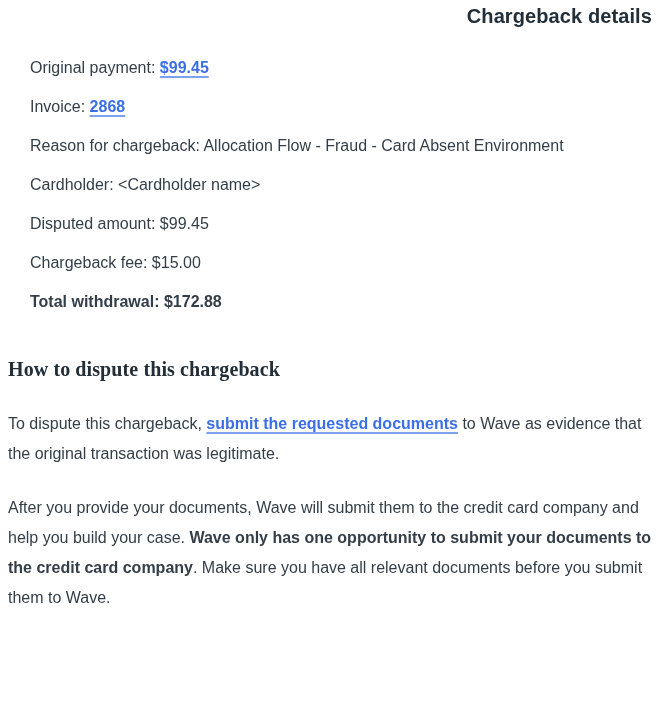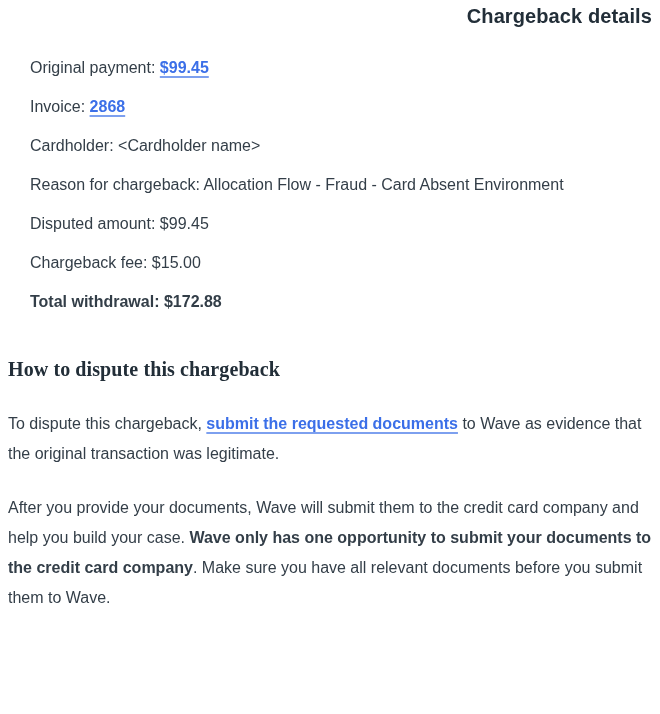--- a/index.html
+++ b/index.html
@@ -70,22 +70,22 @@
 </head>
 <body>
 
 <main class="article">
 
   <h2 class="section-heading" id="details-heading">Chargeback details</h2>
 
   <section>
       <p class="detail-item"><span>Original payment: </span><a class="inline-link" href="#">$99.45</a></p>
       <p class="detail-item"><span>Invoice: </span><a class="inline-link" href="#">2868</a></p>
+      <p class="detail-item"><span>Reason for chargeback: Allocation Flow - Fraud - Card Absent Environment</span></p>
       <p class="detail-item"><span>Cardholder: &lt;Cardholder name&gt;</span></p>
-      <p class="detail-item"><span>Reason for chargeback: Allocation Flow - Fraud - Card Absent Environment</span></p>
       <p class="detail-item"><span>Disputed amount: $99.45</span></p>
       <p class="detail-item"><span>Chargeback fee: $15.00</span></p>
       <p class="detail-item"><strong class="bold-segment">Total withdrawal: $172.88</strong></p>
     </section>
 
   <h2 class="section-heading" id="dispute-heading">How to dispute this chargeback</h2>
 
   <section>
       <p class="para"><span>To dispute this chargeback, </span><a class="inline-link" href="#">submit the requested documents</a><span> to Wave as evidence that the original transaction was legitimate.</span></p>
       <p class="para"><span>After you provide your documents, Wave will submit them to the credit card company and help you build your case. </span><strong class="bold-segment">Wave only has one opportunity to submit your documents to the credit card company</strong><span>. Make sure you have all relevant documents before you submit them to Wave.</span></p>

